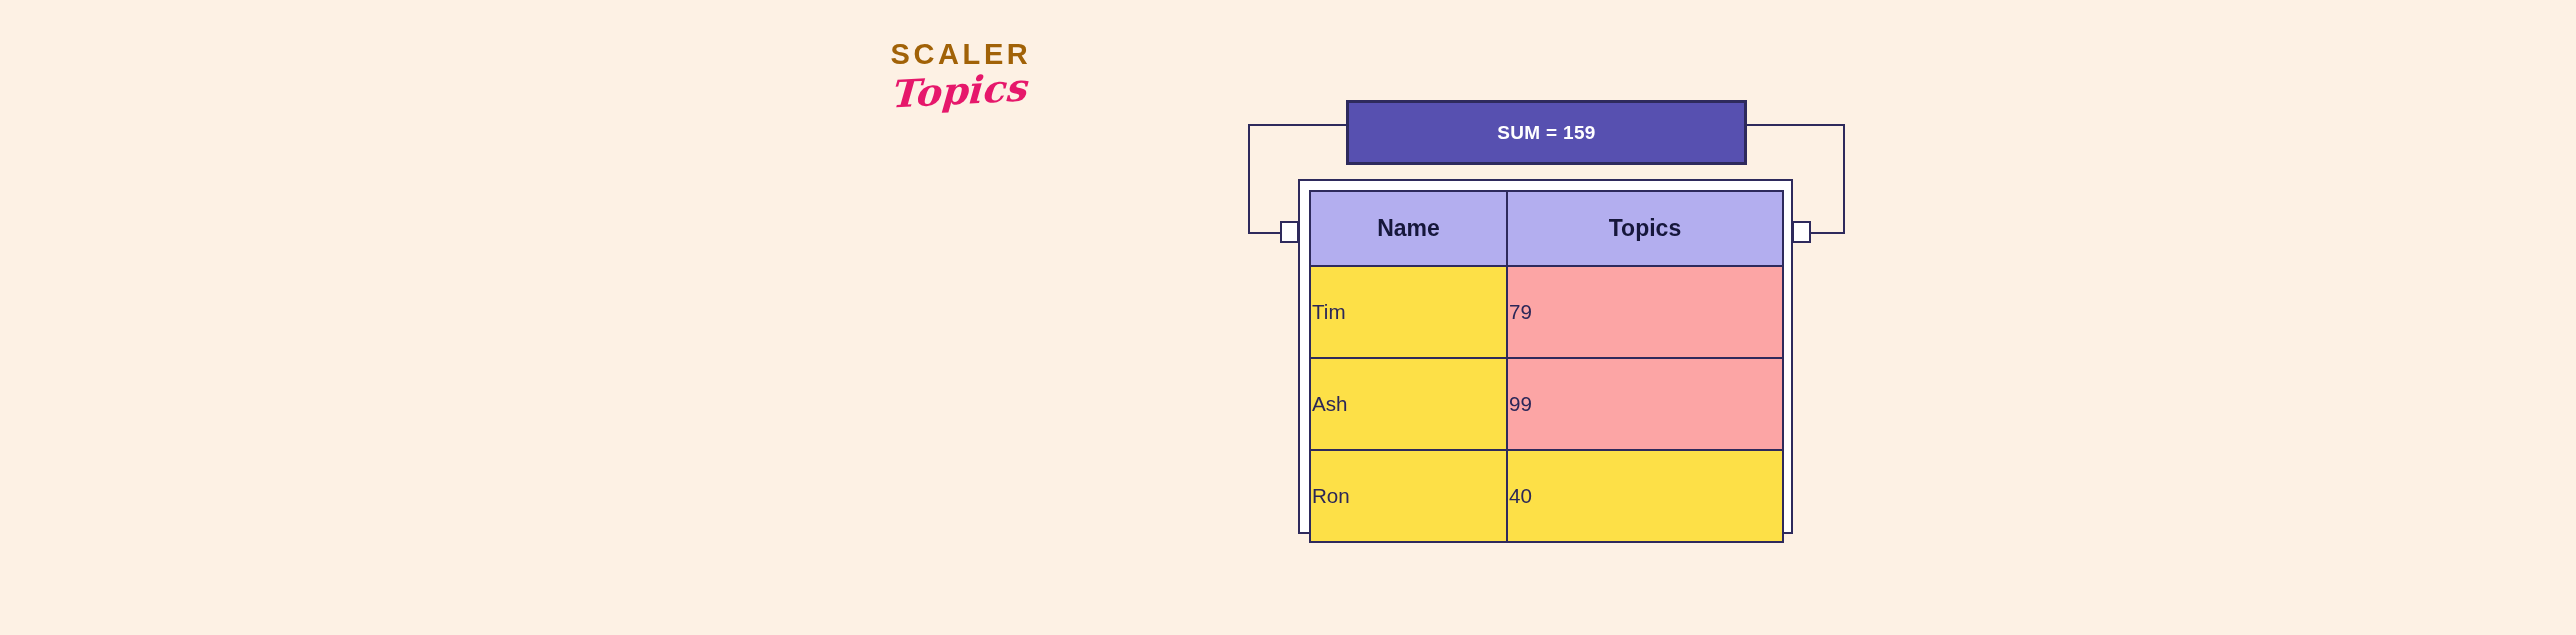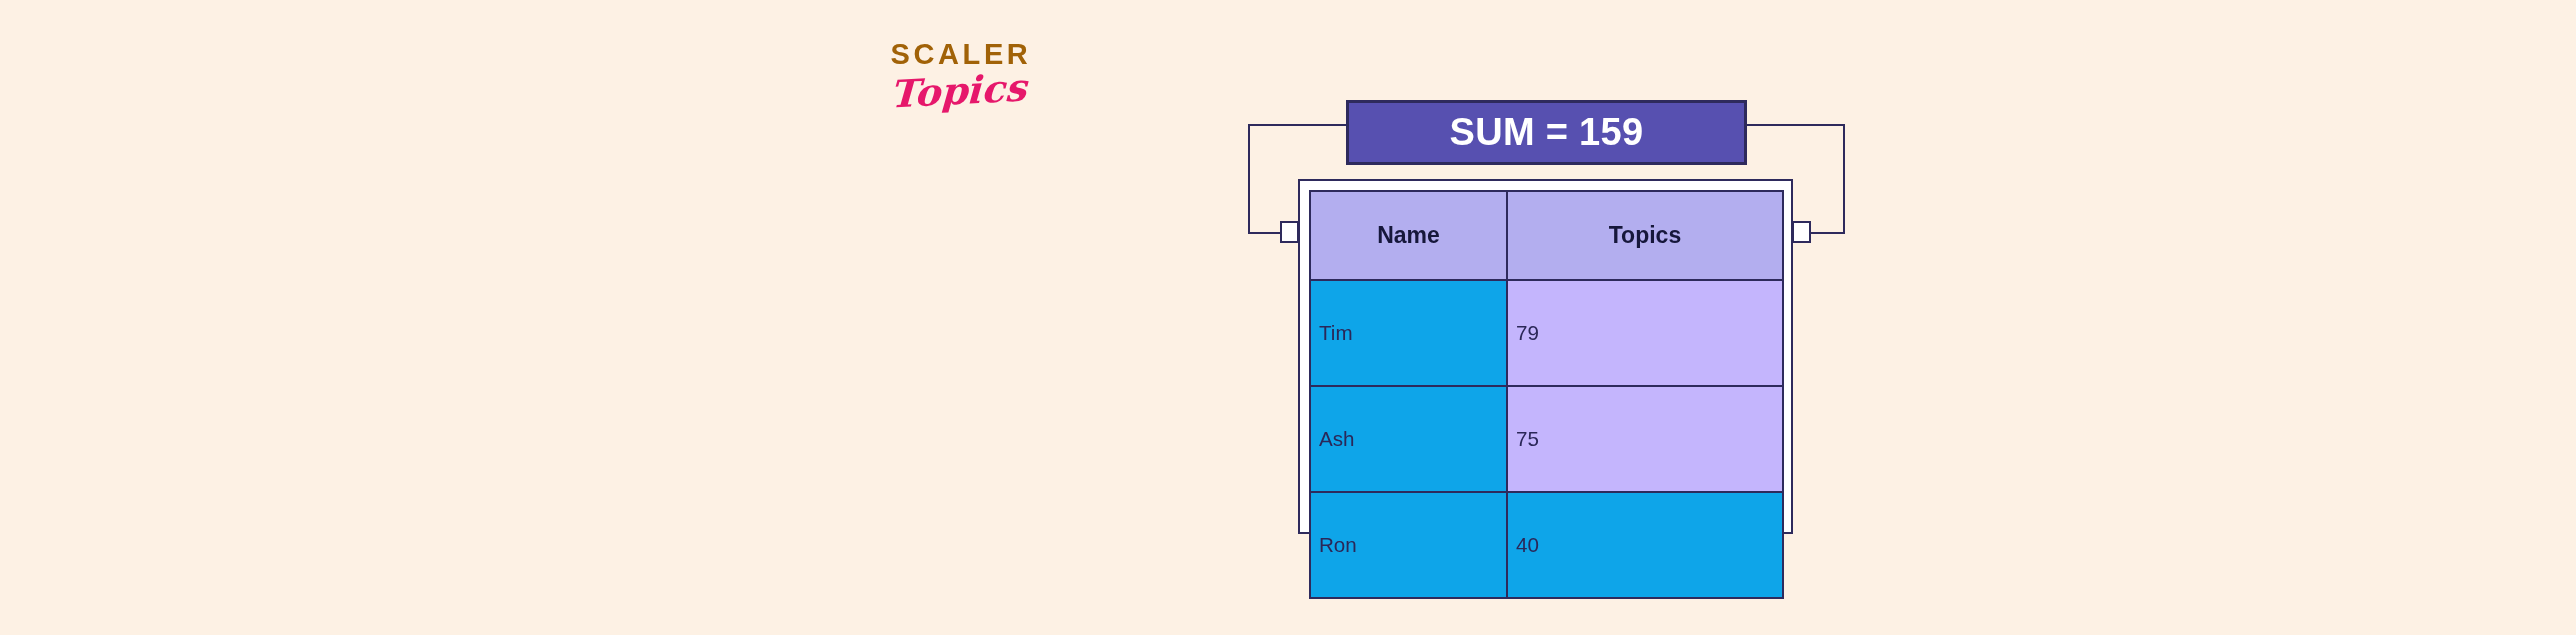--- a/index.html
+++ b/index.html
@@ -65,21 +65,21 @@
     height: 65px;
     background: #5750B0;
     border: 3.1px solid #2E2A5C;
     box-sizing: border-box;
     display: flex;
     align-items: center;
     justify-content: center;
   }
   .sum-banner-label {
     color: #FFFFFF;
-    font-size: 38px;
+    font-size: 19px;
     font-weight: 700;
     letter-spacing: 0.3px;
     white-space: nowrap;
   }
 
   
   .conn {
     position: absolute;
     border: 2.6px solid #2E2A5C;
     box-sizing: border-box;
@@ -130,40 +130,40 @@
     width: 473px;
     height: 334px;
     border-collapse: collapse;
     table-layout: fixed;
   }
   .marks-table th,
   .marks-table td {
     border: 2.1px solid #2E2A5C;
     vertical-align: middle;
     color: #2B2758;
-    padding: 8px;
+    padding: 1px;
   }
   .marks-table col.col-name  { width: 197px; }
   .marks-table col.col-marks { width: 276px; }
 
   .marks-table thead th {
     background: #B3AEEF;
     height: 71px;
     font-size: 23px;
     font-weight: 700;
     color: #16173B;
   }
   .marks-table tbody td {
     height: 88px;
     font-size: 20.6px;
     font-weight: 400;
-    background: #0ea5e9;
+    background: #fde047;
   }
   .marks-table tbody td.highlight {
-    background: #c4b5fd;
+    background: #fca5a5;
   }
 </style>
 </head>
 <body>
 
 <div class="logo">
   <div class="logo-word">SCALER</div>
   <div class="logo-script">Topics</div>
 </div>
 
@@ -191,21 +191,21 @@
         <th>Topics</th>
       </tr>
     </thead>
     <tbody>
       <tr>
         <td>Tim</td>
         <td class="highlight">79</td>
       </tr>
       <tr>
         <td>Ash</td>
-        <td class="highlight">75</td>
+        <td class="highlight">99</td>
       </tr>
       <tr>
         <td>Ron</td>
         <td>40</td>
       </tr>
     </tbody>
   </table>
 
 </div>
 

